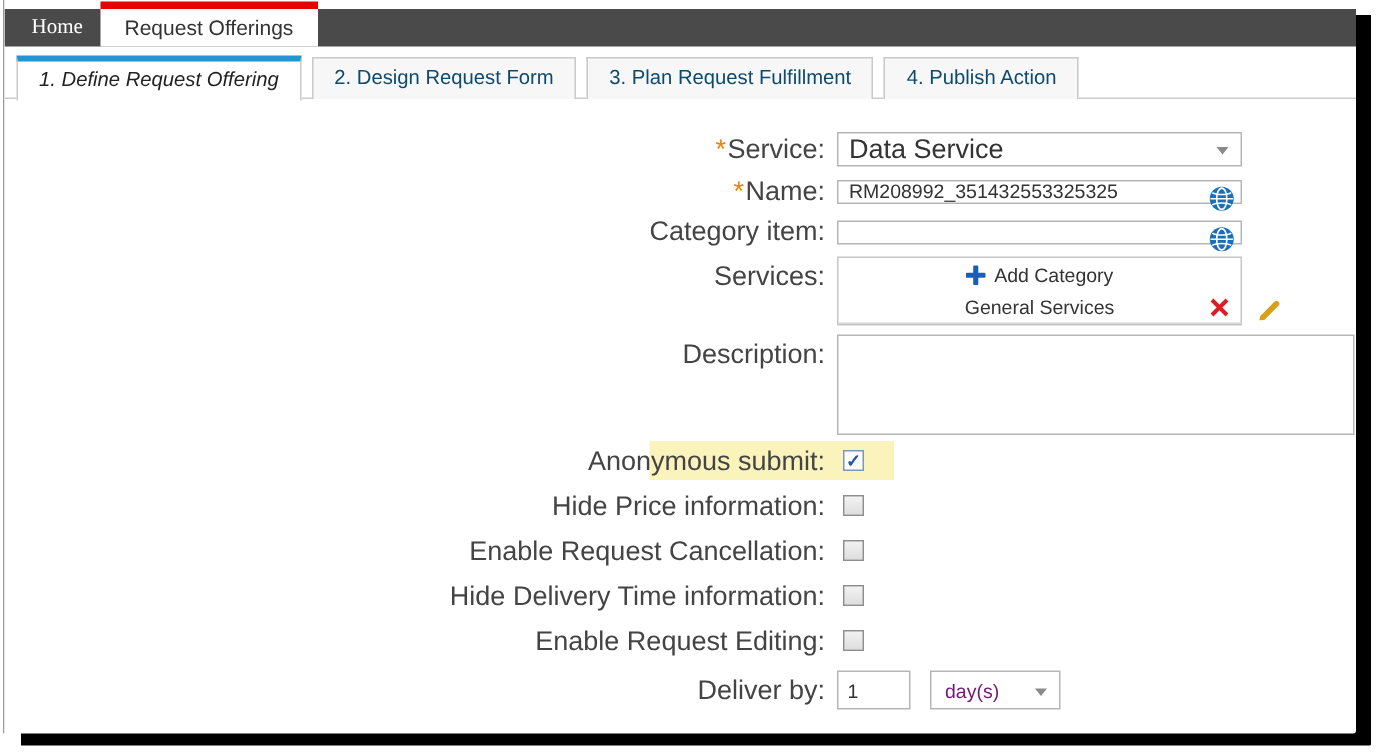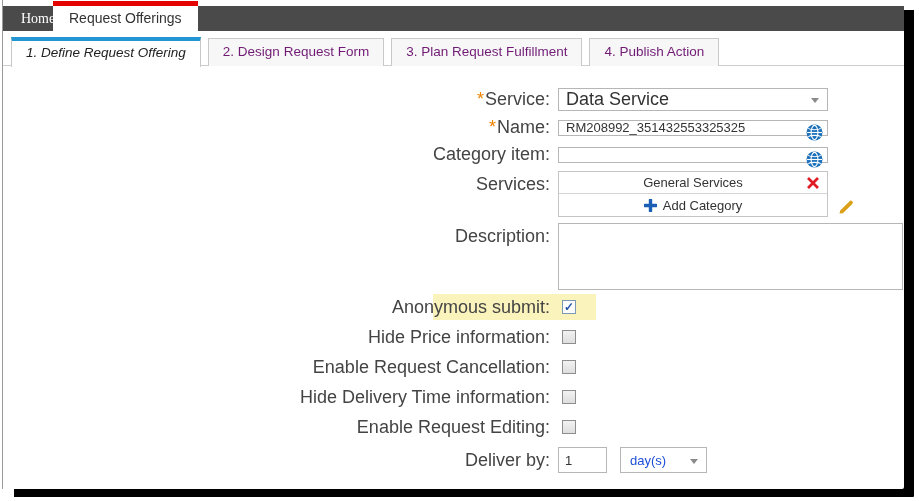--- a/index.html
+++ b/index.html
@@ -13,30 +13,30 @@
     box-shadow: 11px 9px 0 -1px #000;
     border-radius:0 0 2px 0;
     overflow:hidden;
   }
 
   
   .topnav { position:relative; height:36px; }
   .topnav-bar { position:absolute; left:0; right:0; top:6px; height:25px; background:#4a4a4a; }
   .nav-home { position:absolute; left:0; top:6px; height:25px; line-height:25px;
               padding:0 18px; color:#fff; font-size:14px; cursor:pointer;font-family:Liberation Serif, serif; }
-  .nav-active { position:absolute; left:50px; top:1px; height:30px; background:#fff;
+  .nav-active { position:absolute; left:64px; top:1px; height:30px; background:#fff;
                 border-top:5px solid #e50300; color:#333; font-size:14px;
                 line-height:25px; padding:0 16px; }
 
   
   .wizard { position:absolute; left:0; right:0; top:37px; height:29px;
             border-bottom:1px solid #ccc; padding-left:8px; display:flex; gap:7px; }
   .wtab { height:28px; margin-top:1px; background:#f7f7f7; border:1px solid #c9c9c9;
           border-bottom:none; padding:0 14px; line-height:26px; font-size:13.5px;
-          color:#701a75; white-space:nowrap; }
+          color:#0c4a6e; white-space:nowrap; }
   .wtab.active { background:#fff; margin-top:0; height:30px; margin-bottom:-1px;
                  border-top:4px solid #2196d3; line-height:24px; color:#222;font-style:italic; }
 
   
   .content { position:absolute; left:0; right:0; top:66px; bottom:0; }
   .row { display:flex; align-items:center; margin-bottom:6px; position:relative; }
   .lbl { width:555px; text-align:right; padding-right:8px; color:#444;
          font-size:18px; flex:0 0 auto; position:relative; z-index:1; }
   .req { color:#ef8200; margin-right:1px; }
 
@@ -74,21 +74,21 @@
   .checkbox.checked { background:#fdfdfd; border-color:#7b99b5; }
   .checkbox .mark { color:#2553a8; font-weight:bold; position:relative; top:0px; }
   .hl-bg { position:absolute; left:430px; top:-3px; width:163px; height:26px;
            background:#faf3bc; z-index:0; }
 
   .row-deliver { margin-top:0; height:26px; }
   .smallinput { width:49px; height:26px; border:1px solid #b6b6b6; font-size:13px;
                 padding:0 6px; color:#333; outline:none; font-family:"Liberation Sans",sans-serif; }
   .unitselect { width:87px; height:26px; margin-left:13px; border:1px solid #b6b6b6;
                 background:#fff; display:flex; align-items:center; padding:0 9px;
-                font-size:13px; color:#1d4ed8; position:relative; cursor:default; }
+                font-size:13px; color:#701a75; position:relative; cursor:default; }
   .unitselect .caret { top:11px; }
 </style>
 </head>
 <body>
 
 <div class="stage">
   <div class="frame">
 
     <div class="topnav">
       <div class="topnav-bar"></div>
@@ -142,32 +142,32 @@
               <path d="M2.2 12.6 C4.6 10.9 12.4 10.9 14.8 12.6"></path>
             </g>
           </svg>
         </div>
       </div>
 
       <div class="row" style="align-items:flex-start;">
         <div class="lbl" style="margin-top:3px;">Services:</div>
         <div class="catwrap">
           <div class="catbox">
+            <div class="catrow">
+              <svg class="addplus" viewBox="0 0 13 13">
+                <path d="M6.5 1 V12 M1 6.5 H12" stroke-width="3.4" stroke-linecap="round" fill="none" stroke="#1a5fb4"></path>
+              </svg>
+              <span>Add Category</span>
+            </div>
             <div class="catrow first">
               <span>General Services</span>
               <svg class="cat-x" viewBox="0 0 14 14">
                 <path d="M2 2 L12 12 M12 2 L2 12" stroke-width="2.7" fill="none" stroke="#e01b24"></path>
               </svg>
             </div>
-            <div class="catrow">
-              <svg class="addplus" viewBox="0 0 13 13">
-                <path d="M6.5 1 V12 M1 6.5 H12" stroke-width="3.4" stroke-linecap="round" fill="none" stroke="#1a5fb4"></path>
-              </svg>
-              <span>Add Category</span>
-            </div>
           </div>
           <svg class="pencil" viewBox="0 0 18 18">
             <path d="M2.5 15.5 L3.2 12.6 L12.6 3.2 a1.9 1.9 0 0 1 2.7 2.7 L5.9 15.3 Z" fill="#d9a018"></path>
           </svg>
         </div>
       </div>
 
       <div class="row row-desc">
         <div class="lbl">Description:</div>
         <textarea class="desc" style=""></textarea>

